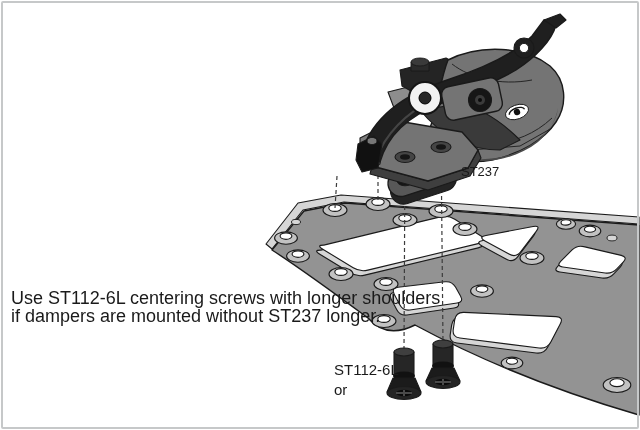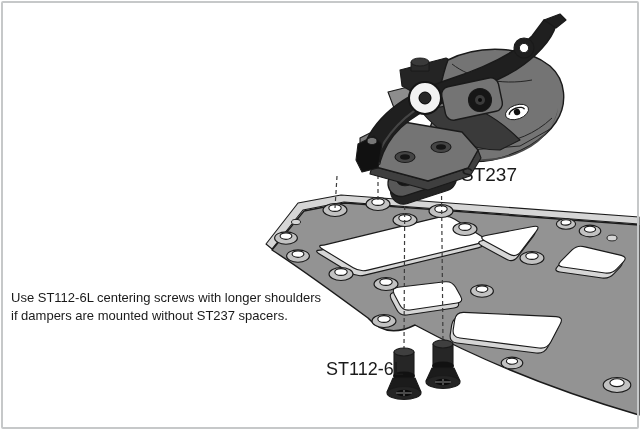--- a/index.html
+++ b/index.html
@@ -8,23 +8,23 @@
     --bodyGray:#747474; --bodyDark:#4a4a4a; --bodyLight:#8d8d8d; --washer:#f2f2f2;
     --dashLine:#3c3c3c; --text:#1a1a1a;
   }
   html,body{margin:0;padding:0;background:var(--pageBg);}
   .canvas{position:relative;width:640px;height:430px;background:var(--pageBg);overflow:hidden;
           font-family:"Liberation Sans","DejaVu Sans",sans-serif;color:var(--text);}
   .frame{position:absolute;left:1px;top:1px;right:1px;bottom:1px;
          border:2.5px solid var(--frameBorder);border-radius:2px;pointer-events:none;z-index:30;}
   svg.illus{position:absolute;left:0;top:0;z-index:5;}
   .txt{position:absolute;z-index:20;white-space:nowrap;}
-  .instr{left:11px;top:289px;font-size:13px;line-height:18.4px;}
-  .lab-spacer{left:461px;top:164px;font-size:19px;}
-  .lab-screws{left:326px;top:360px;font-size:18px;line-height:19.5px;}
+  .instr{left:11px;top:289px;font-size:18px;line-height:18.4px;}
+  .lab-spacer{left:461px;top:164px;font-size:13px;}
+  .lab-screws{left:334px;top:360px;font-size:15px;line-height:19.5px;}
 
   
   .o   {stroke:var(--outline);stroke-width:1.4;stroke-linejoin:round;stroke-linecap:round;}
   .o2  {stroke:var(--outline);stroke-width:1.1;stroke-linejoin:round;}
   .thin{stroke:var(--outline);stroke-width:.9;}
   .f-plate {fill:var(--plate);}
   .f-edge  {fill:var(--edgeLight);}
   .f-rim   {fill:var(--holeRim);}
   .f-white {fill:var(--cutout);}
   .f-dark  {fill:var(--dark);}
@@ -210,23 +210,24 @@
         <ellipse cx="443" cy="382" rx="17" ry="6.5" fill="#242424" class="o2"></ellipse>
         <ellipse cx="443" cy="382" rx="8" ry="3.2" fill="#0a0a0a"></ellipse>
         <line x1="435" y1="382" x2="451" y2="382" stroke="#4a4a4a" stroke-width="2"></line>
         <line x1="443" y1="379" x2="443" y2="385" stroke="#4a4a4a" stroke-width="2"></line>
       </g>
     </g>
   </svg>
 
   <div class="txt instr">
     <div>Use ST112-6L centering screws with longer shoulders</div>
-    <div>if dampers are mounted without ST237 spacers.</div>
+    <div>if dampers are mounted without ST237 longer.</div>
   </div>
 
   <div class="txt lab-spacer">ST237</div>
 
   <div class="txt lab-screws">
     <div>ST112-6L</div>
+    <div>or</div>
   </div>
 
   <div class="frame"></div>
 </div>
 
 </body></html>

